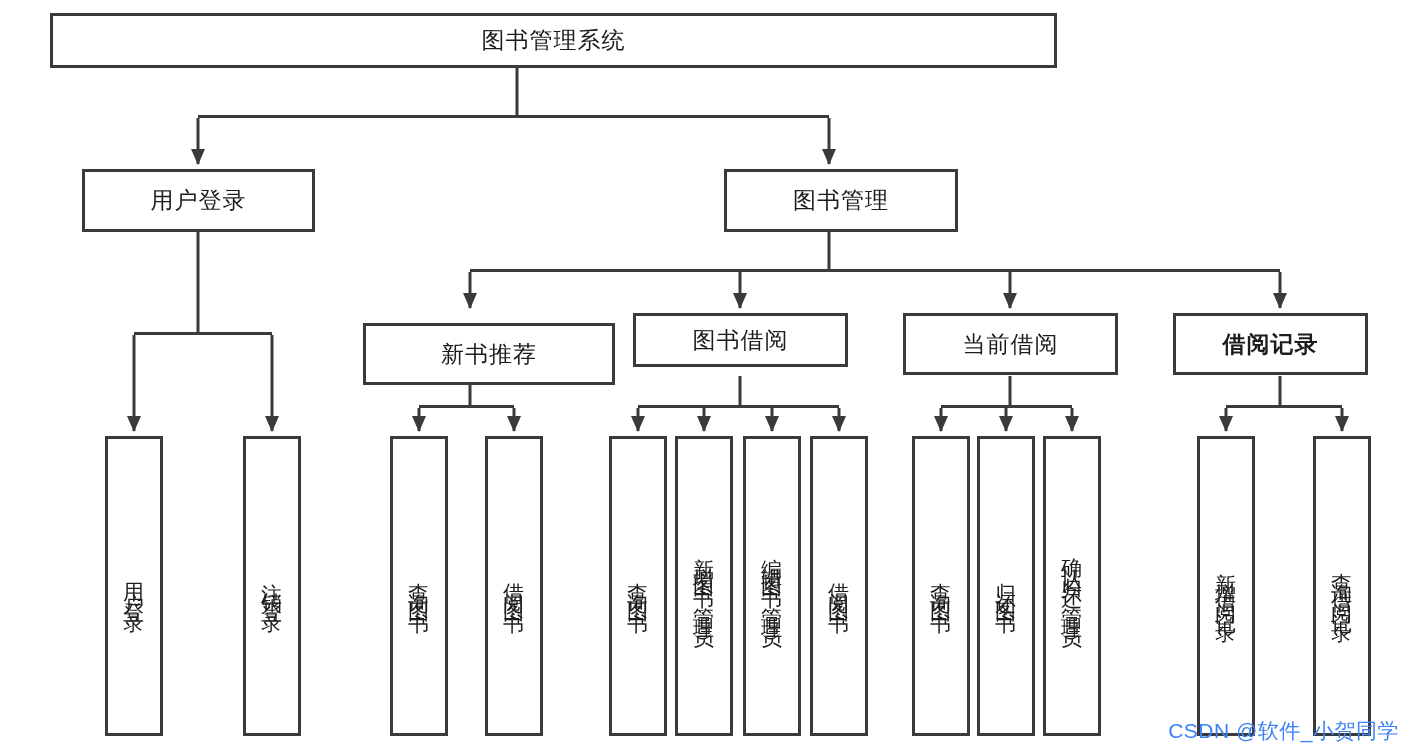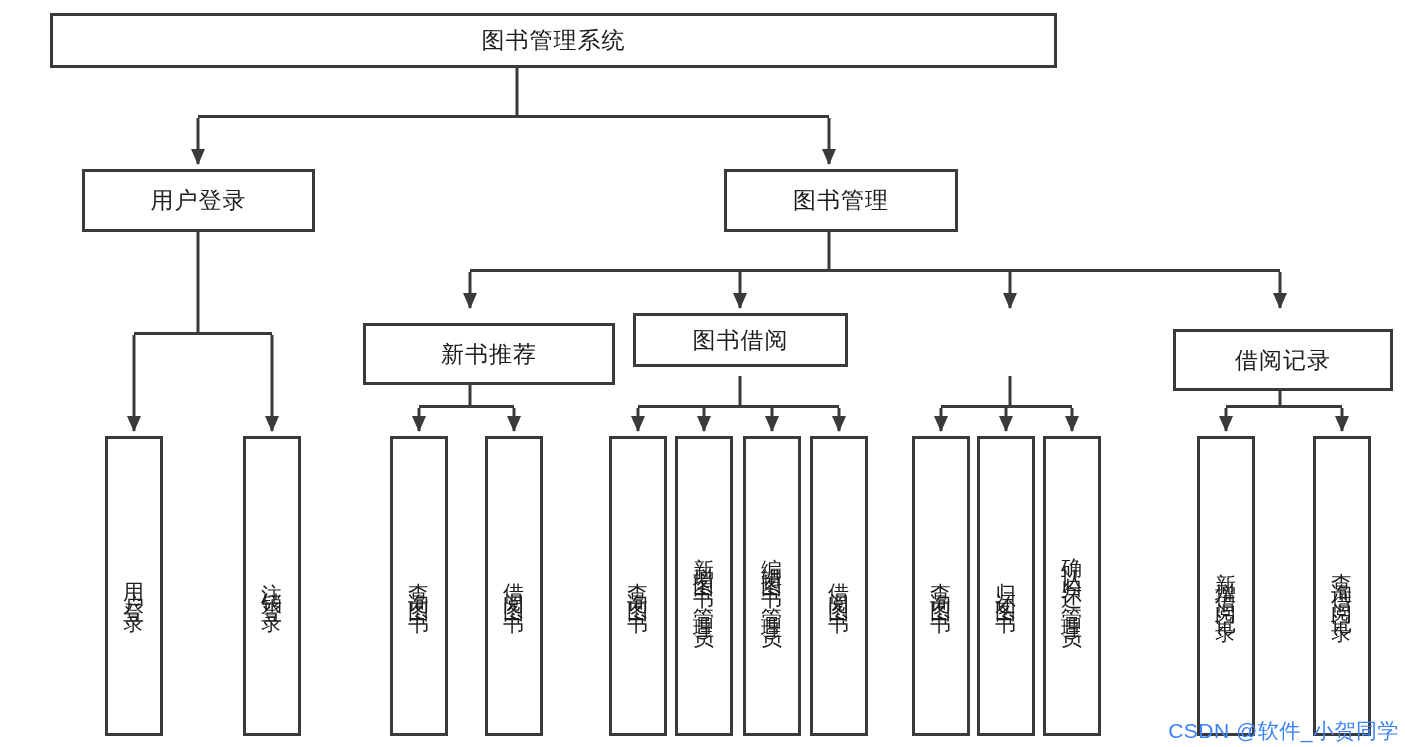--- a/index.html
+++ b/index.html
@@ -104,21 +104,22 @@
     </g>
   </svg>
 
   <div class="node h" style="left:14px; top:13px; width:1007px; height:55px;margin-left:36px;">图书管理系统</div>
 
   <div class="node h" style="left:82px; top:169px; width:233px; height:63px;">用户登录</div>
   <div class="node h" style="left:712px; top:169px; width:234px; height:63px;margin-left:12px;">图书管理</div>
 
   <div class="node h" style="left:363px; top:323px; width:252px; height:62px;">新书推荐</div>
   <div class="node h" style="left:633px; top:313px; width:215px; height:54px;">图书借阅</div>
-  <div class="node h" style="left:1173px; top:329px; width:220px; height:62px;">借阅记录</div>
+  <div class="node h" style="left:903px; top:313px; width:215px; height:62px;">当前借阅</div>
+  <div class="node h" style="left:1173px; top:313px; width:195px; height:62px;font-weight:bold;">借阅记录</div>
 
   <div class="node v" style="left:105px; top:436px; width:58px; height:300px;">用户登录</div>
   <div class="node v" style="left:243px; top:436px; width:58px; height:300px;">注销登录</div>
 
   <div class="node v" style="left:390px; top:436px; width:58px; height:300px;">查询图书</div>
   <div class="node v" style="left:485px; top:436px; width:58px; height:300px;">借阅图书</div>
 
   <div class="node v" style="left:609px; top:436px; width:58px; height:300px;">查询图书</div>
   <div class="node v" style="left:675px; top:436px; width:58px; height:300px;">新增图书（管理员）</div>
   <div class="node v" style="left:743px; top:436px; width:58px; height:300px;">编辑图书（管理员）</div>

